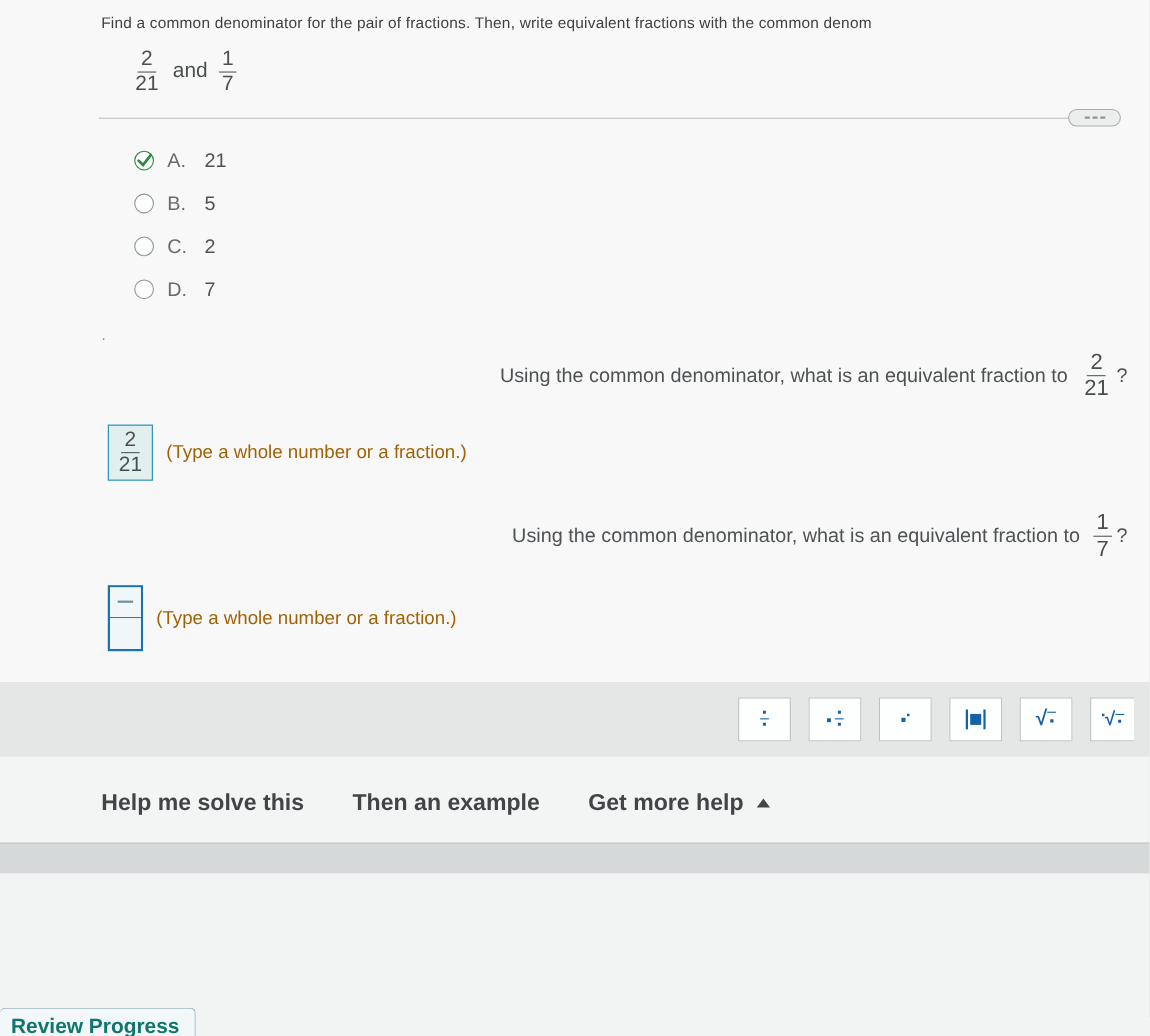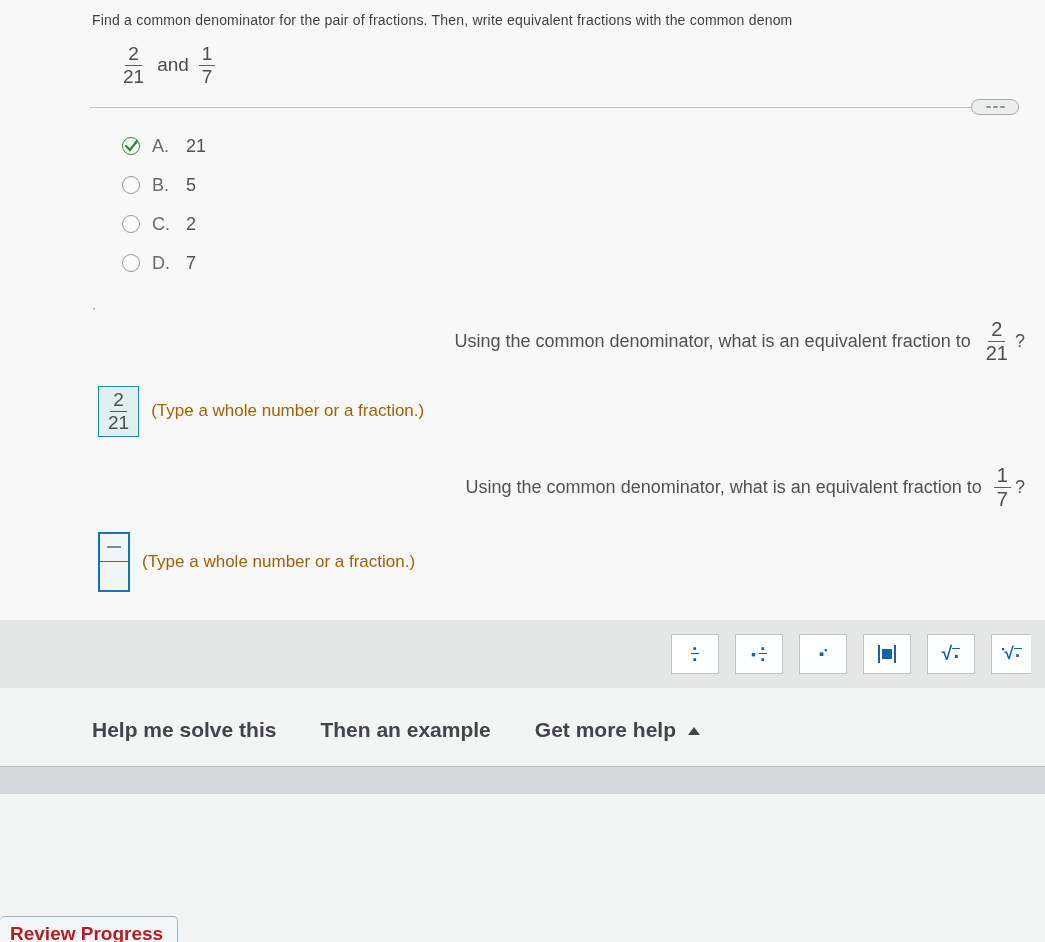--- a/index.html
+++ b/index.html
@@ -166,21 +166,21 @@
   }
   .bottom-gap {
     background:#d6d9d9; height:28px; border-top:1.5px solid #c2c5c6;
   }
   .review-btn {
     position:absolute; left:0; bottom:0;
     background:#f2f7f9; border:1.5px solid #9fb6c0;
     border-bottom:none; border-left:none;
     padding:6px 14px 0 10px;
     border-radius:5px 5px 0 0;
-    color:#b91c1c; font-size:19px; font-weight:600;
+    color:#0f766e; font-size:19px; font-weight:600;
     height:26px; overflow:hidden;
   }
   .tiny-dot{ color:#7b7e80; font-size:13px; padding:0 0 0 92px;}
 </style>
 </head>
 <body>
 <div class="page">
 
 <div class="content">
 

